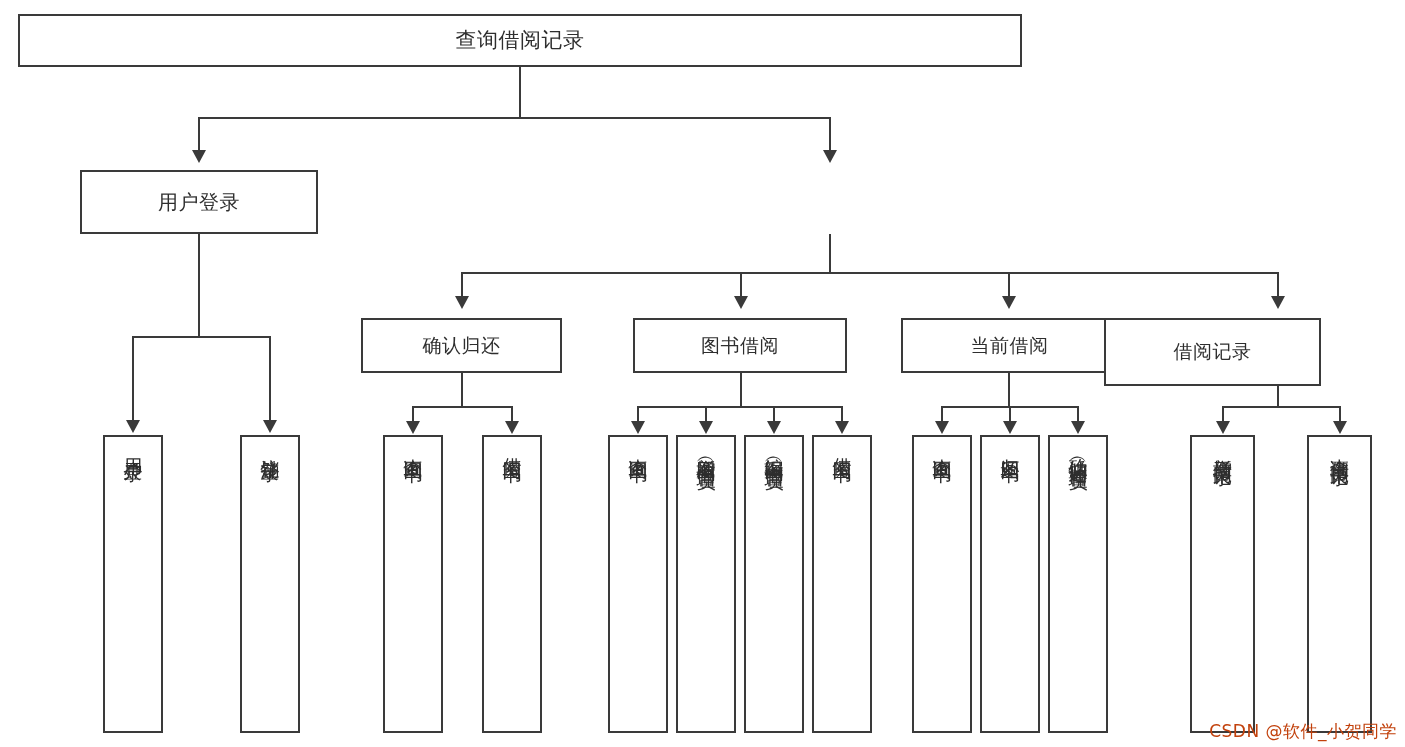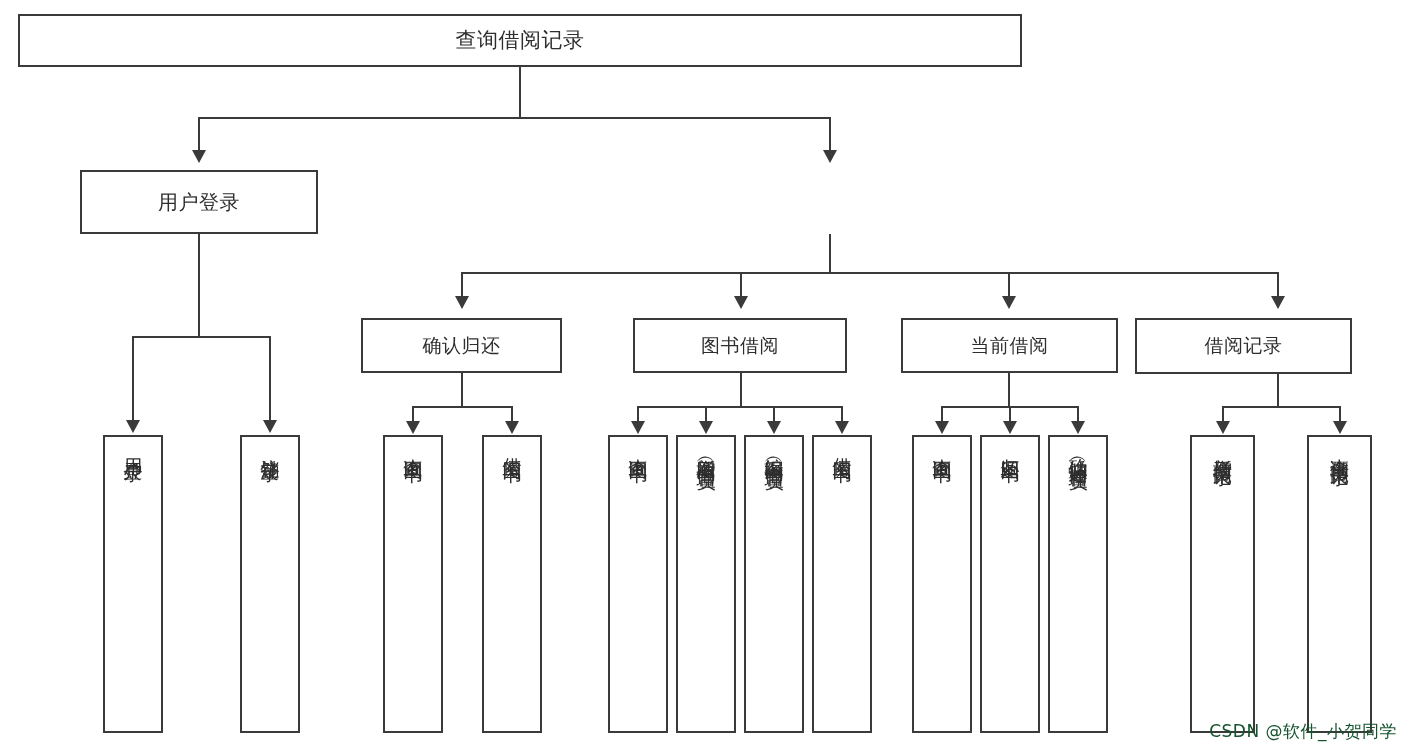--- a/index.html
+++ b/index.html
@@ -75,21 +75,21 @@
     border-top: 13px solid #3a3a3a;
     z-index: 2;
   }
 
   
   #watermark {
     position: absolute;
     right: 8px;
     bottom: 4px;
     font-size: 17px;
-    color: #14532d;
+    color: #c2410c;
     letter-spacing: 0.5px;
     z-index: 5;
     white-space: nowrap;
     font-family: "DejaVu Sans", "Liberation Sans", sans-serif;
   }
 </style>
 </head>
 <body>
 
 <div id="canvas">
@@ -132,21 +132,21 @@
 
   <div class="node level2" style="left:361px; top:318px; width:201px; height:55px;">
     <span class="label">确认归还</span>
   </div>
   <div class="node level2" style="left:633px; top:318px; width:214px; height:55px;">
     <span class="label">图书借阅</span>
   </div>
   <div class="node level2" style="left:901px; top:318px; width:217px; height:55px;">
     <span class="label">当前借阅</span>
   </div>
-  <div class="node level2" style="left:1135px; top:318px; width:217px; height:56px;">
+  <div class="node level2" style="left:1104px; top:318px; width:217px; height:68px;">
     <span class="label">借阅记录</span>
   </div>
 
   <div class="ln v" style="left:461px; top:373px; height:35px;"></div>
   <div class="ln h" style="left:412px; top:406px; width:101px;"></div>
   <div class="ln v" style="left:412px; top:406px; height:16px;"></div>
   <div class="arrow" style="left:406px; top:421px;"></div>
   <div class="ln v" style="left:511px; top:406px; height:16px;"></div>
   <div class="arrow" style="left:505px; top:421px;"></div>
 

